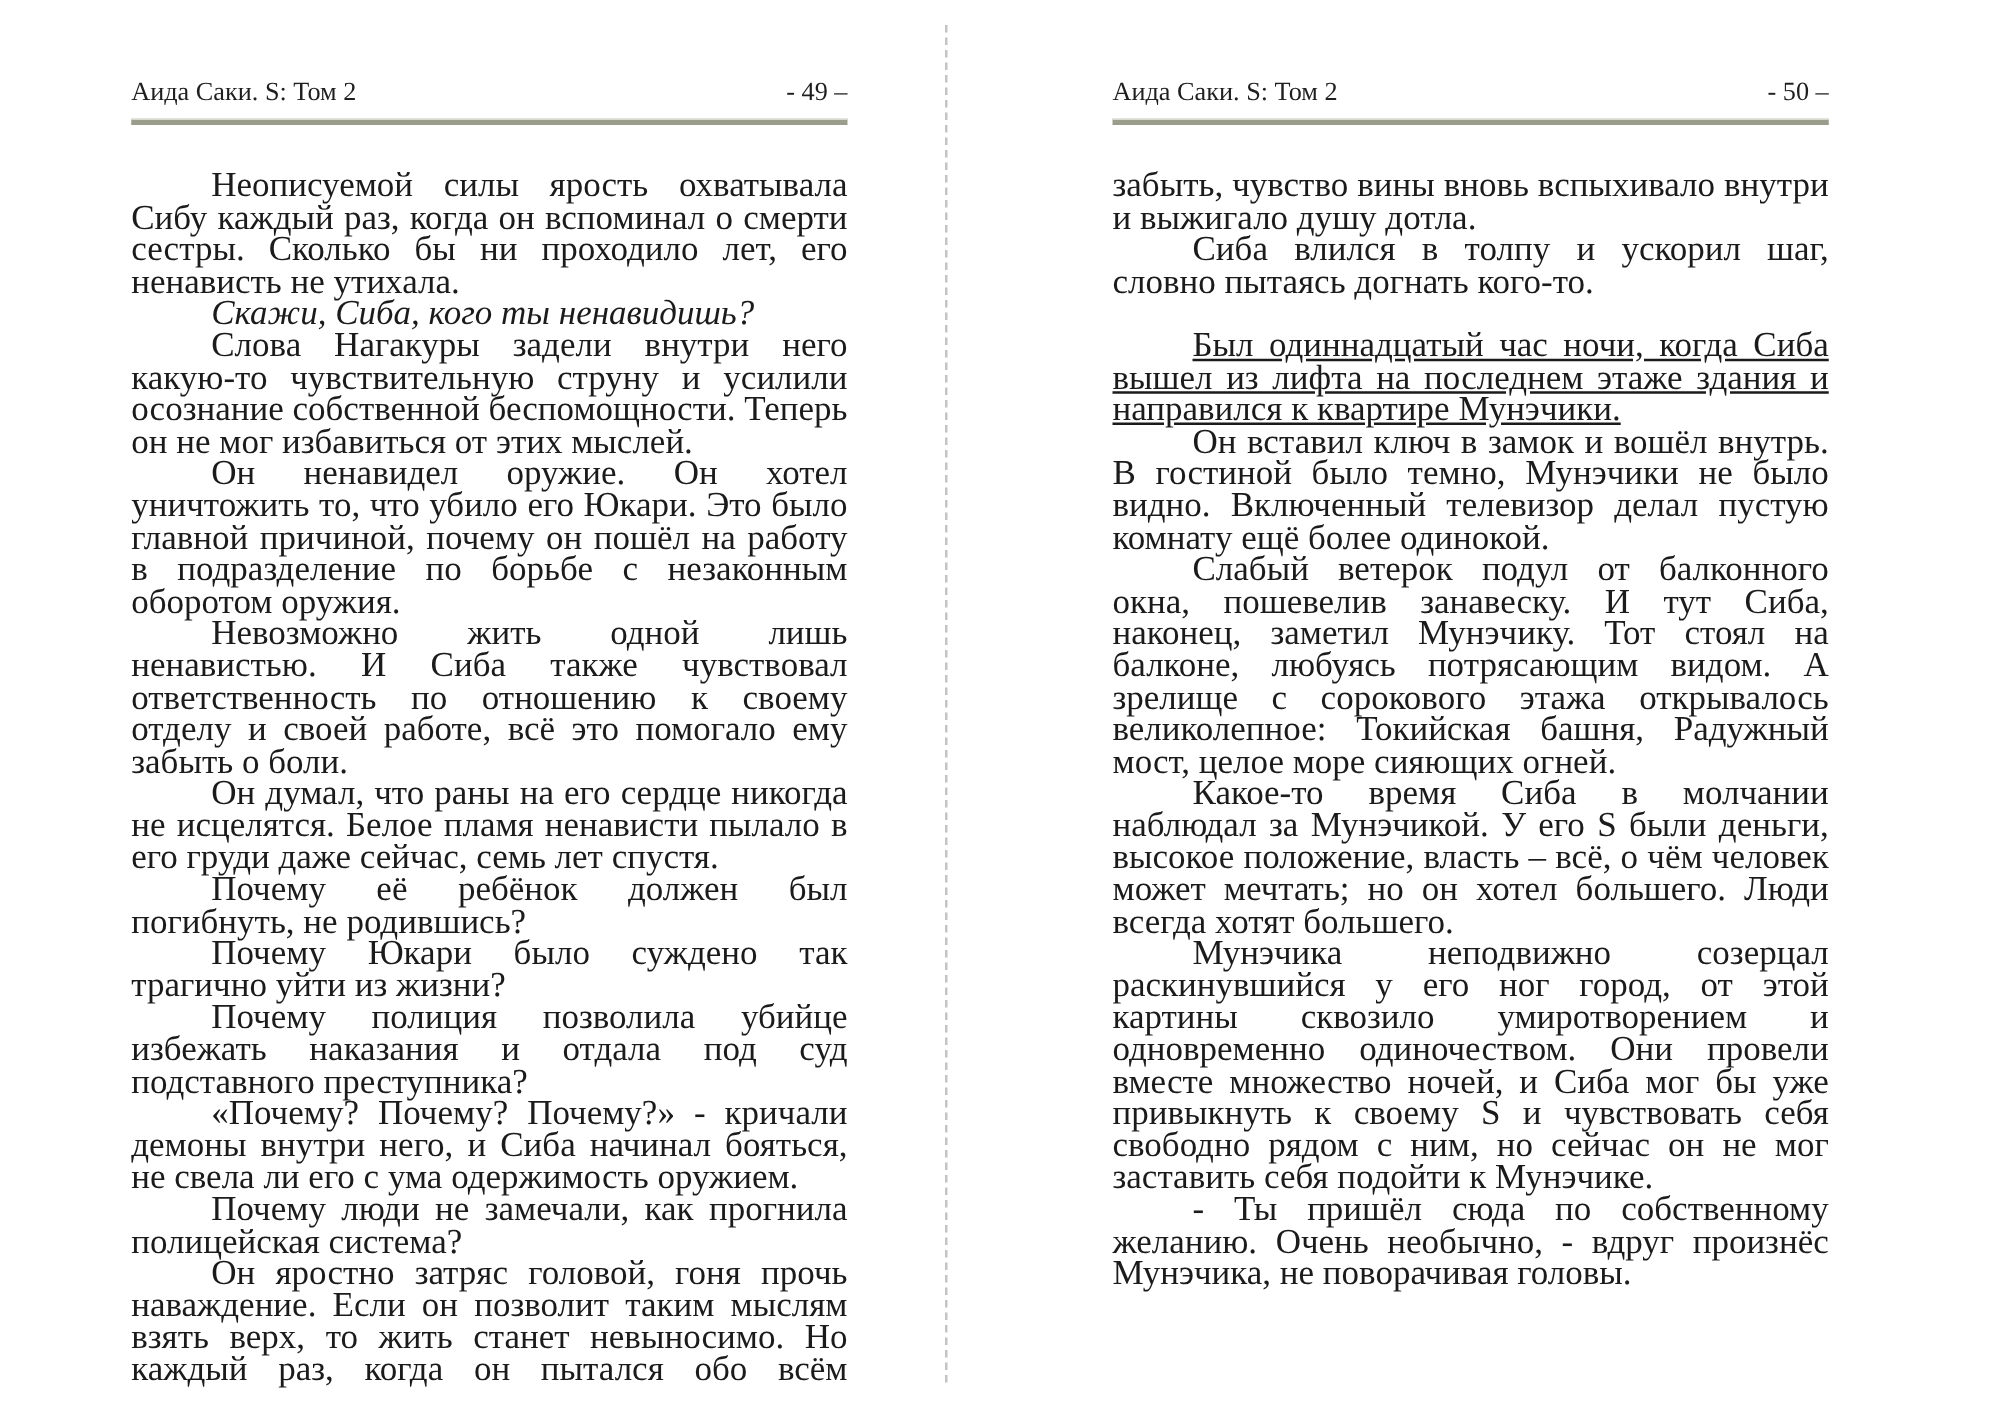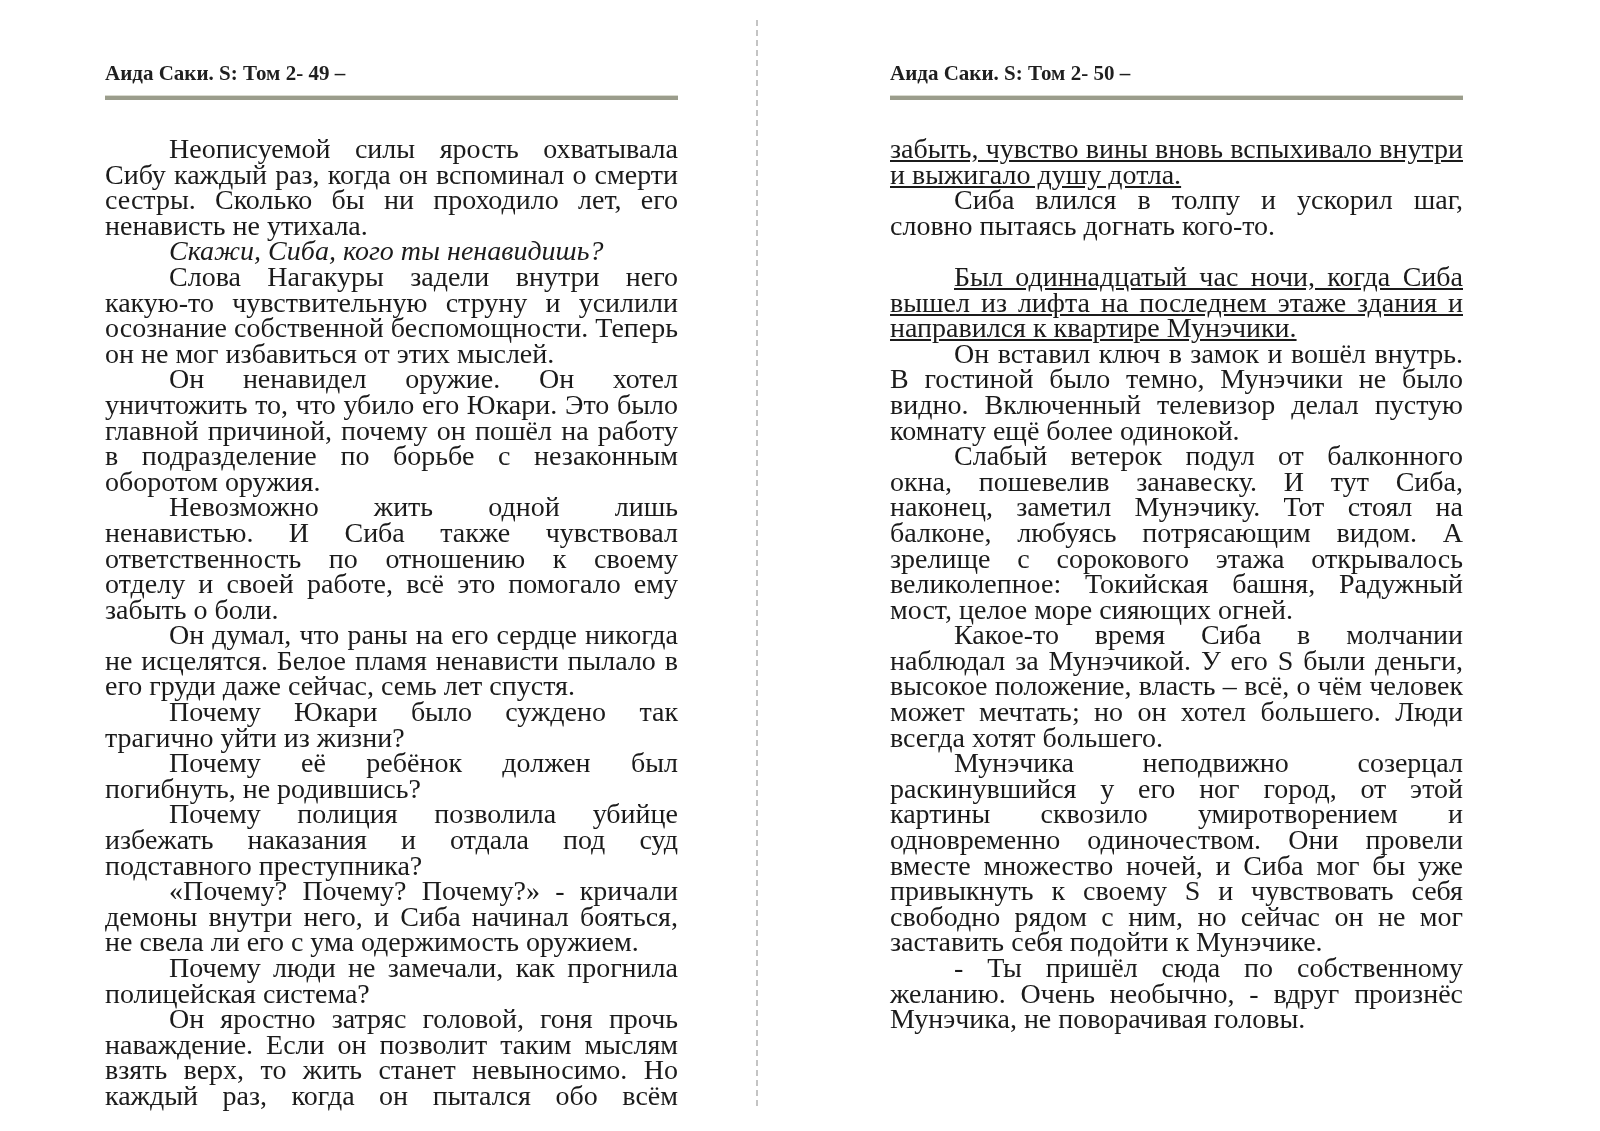--- a/index.html
+++ b/index.html
@@ -29,46 +29,45 @@
   }
   .page {
     position: absolute;
     top: 60px;
     width: 573px;
   }
   .page-left  { left: 105px; }
   .page-right { left: 890px; }
   .page-header {
     display: flex;
-    justify-content: flex-start;
+    justify-content: space-between;
     align-items: baseline;
     font-size: 21px;
     line-height: 26px;
     color: #1f1f1f;
-    font-weight: bold;
   }
   .header-rule {
     margin-top: 9px;
     height: 4px;
     background: #9b9d8c;
     border-top: 1px solid #d9dacf;
   }
   .page-body {
     margin-top: 36px;
     font-size: 28px;
     line-height: 25.6px;
     text-align: justify;
   }
   .page-body p {
     margin: 0;
     padding: 0;
     text-indent: 64px;
   }
   .page-body p.italic { font-style: italic; }
-  .page-body p.no-indent { text-indent: 0; text-decoration: underline; }
+  .page-body p.no-indent { text-indent: 0; }
   .page-body p.space-before { margin-top: 25.6px; text-decoration: underline; }
   .page-body p.justify-last { text-align-last: justify; }
 </style>
 </head>
 <body>
 
 <div class="spread">
 
   <div class="page page-left">
     <div class="page-header">
@@ -76,22 +75,22 @@
       <span>- 49 –</span>
     </div>
     <div class="header-rule"></div>
     <div class="page-body">
         <p>Неописуемой силы ярость охватывала Сибу каждый раз, когда он вспоминал о смерти сестры. Сколько бы ни проходило лет, его ненависть не утихала.</p>
         <p class="italic">Скажи, Сиба, кого ты ненавидишь?</p>
         <p>Слова Нагакуры задели внутри него какую-то чувствительную струну и усилили осознание собственной беспомощности. Теперь он не мог избавиться от этих мыслей.</p>
         <p>Он ненавидел оружие. Он хотел уничтожить то, что убило его Юкари. Это было главной причиной, почему он пошёл на работу в подразделение по борьбе с незаконным оборотом оружия.</p>
         <p>Невозможно жить одной лишь ненавистью. И Сиба также чувствовал ответственность по отношению к своему отделу и своей работе, всё это помогало ему забыть о боли.</p>
         <p>Он думал, что раны на его сердце никогда не исцелятся. Белое пламя ненависти пылало в его груди даже сейчас, семь лет спустя.</p>
+        <p>Почему её ребёнок должен был погибнуть, не родившись?</p>
         <p>Почему Юкари было суждено так трагично уйти из жизни?</p>
-        <p>Почему её ребёнок должен был погибнуть, не родившись?</p>
         <p>Почему полиция позволила убийце избежать наказания и отдала под суд подставного преступника?</p>
         <p>«Почему? Почему? Почему?» - кричали демоны внутри него, и Сиба начинал бояться, не свела ли его с ума одержимость оружием.</p>
         <p>Почему люди не замечали, как прогнила полицейская система?</p>
         <p class="justify-last">Он яростно затряс головой, гоня прочь наваждение. Если он позволит таким мыслям взять верх, то жить станет невыносимо. Но каждый раз, когда он пытался обо всём</p>
       </div>
   </div>
 
   <div class="center-divider"></div>
 
   <div class="page page-right">

